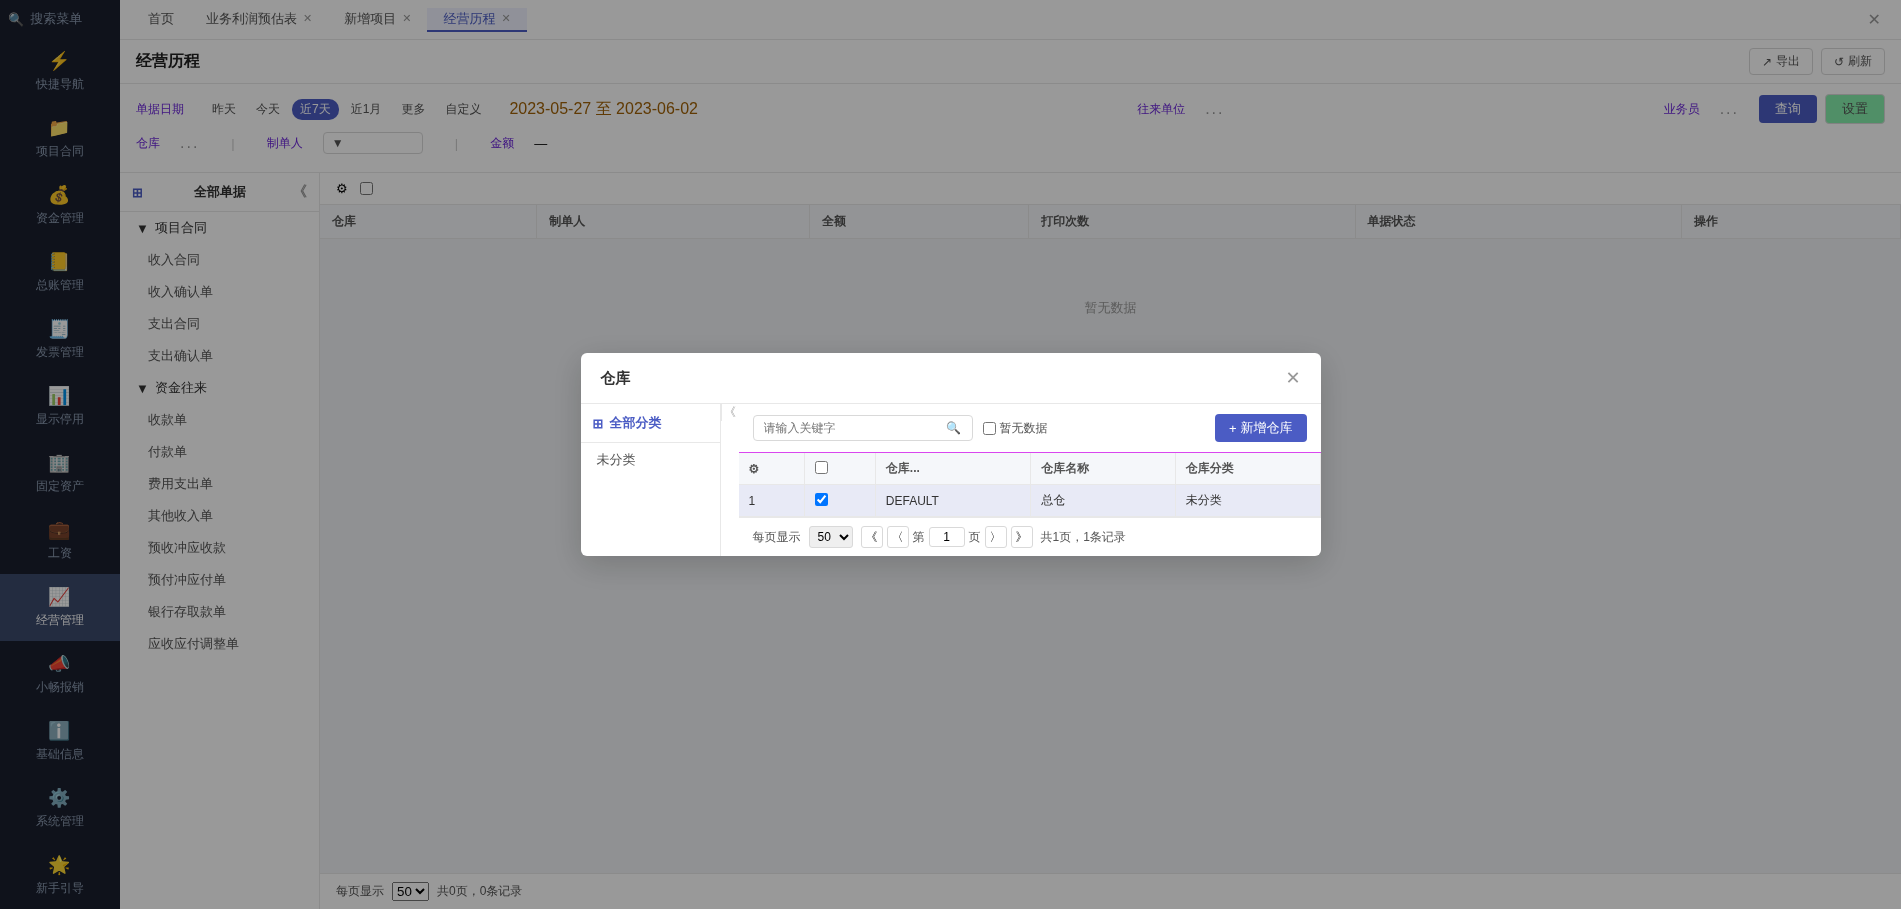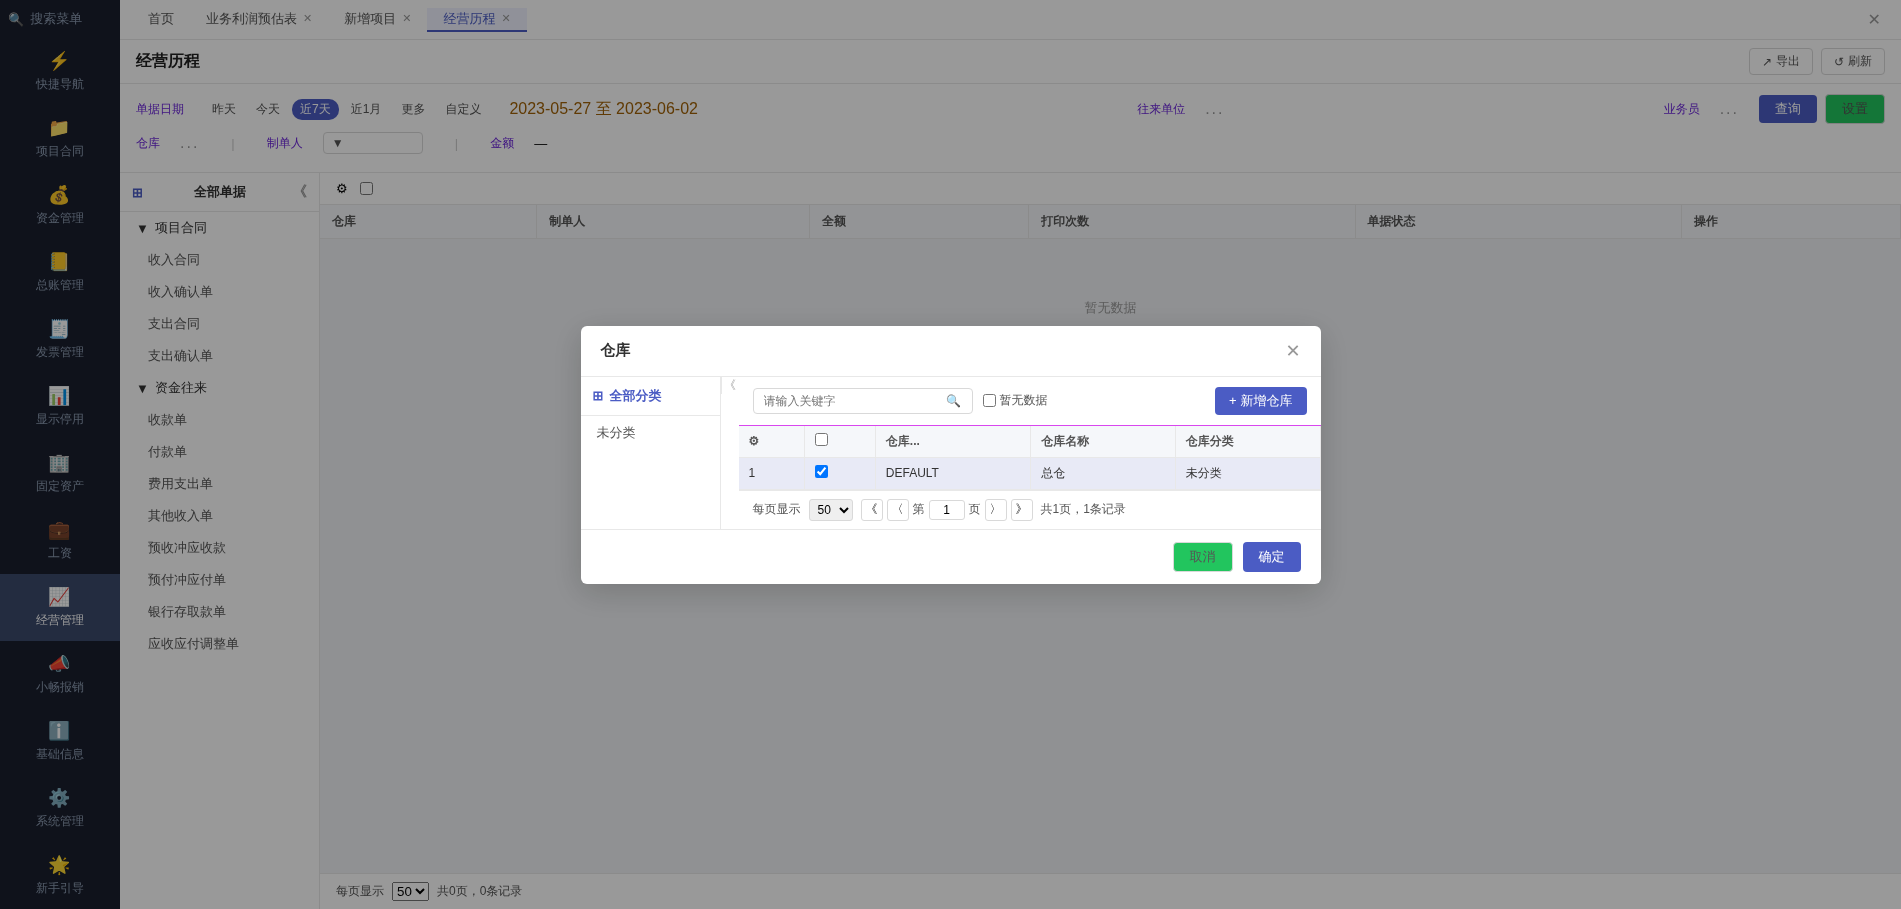--- a/index.html
+++ b/index.html
@@ -149,21 +149,21 @@
     .btn-primary {
       background: #4b5cc4;
       color: #fff;
       border: none;
       padding: 5px 16px;
       border-radius: 4px;
       cursor: pointer;
       font-size: 13px;
     }
     .btn-secondary {
-      background: #22c55e;
+      background: #86efac;
       color: #555;
       border: 1px solid #d9d9d9;
       padding: 5px 16px;
       border-radius: 4px;
       cursor: pointer;
       font-size: 13px;
     }
     .filter-actions { display: flex; gap: 8px; align-items: center; }
 
     
@@ -784,18 +784,14 @@
             <input class="page-input" type="text" value="1" style="">
             <span>页</span>
             <button>〉</button>
             <button>》</button>
           </div>
           <span>共1页，1条记录</span>
         </div>
       </div>
     </div>
 
-    <div class="modal-actions">
-      <button class="btn-secondary">取消</button>
-      <button class="btn-primary">确定</button>
-    </div>
   </div>
 </div>
 
 </body></html>

